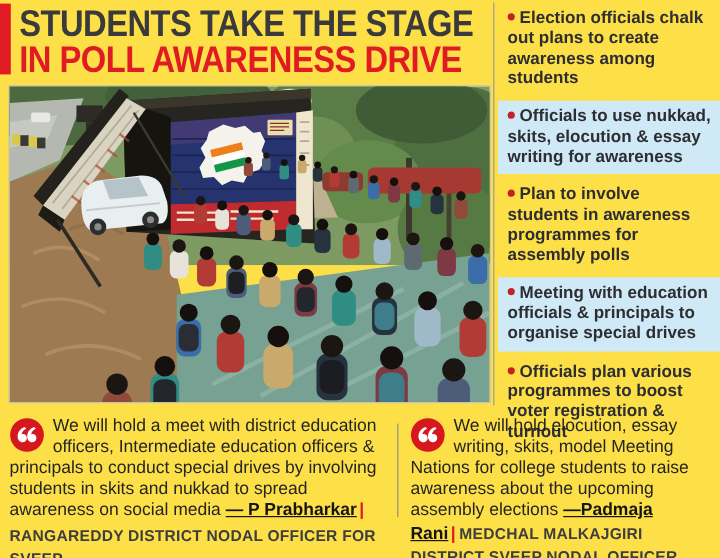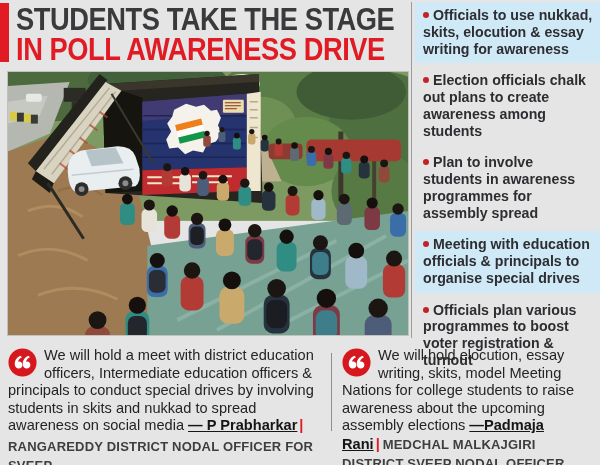--- a/index.html
+++ b/index.html
@@ -1,16 +1,16 @@
 <!DOCTYPE html>
 <html style="--accent-red: #e01b24; --bullet-red: #c42127; --highlight-blue: #cfe9f7;"><head>
 <meta charset="utf-8">
 <style>
   html,body{margin:0;padding:0;background:#fff;}
-  .page{position:relative;width:600px;height:465px;background:#e5e5e5;overflow:hidden;
+  .page{position:relative;width:600px;height:465px;background:#fde047;overflow:hidden;
         font-family:"Liberation Sans","DejaVu Sans",sans-serif;}
   
   .red-bar{position:absolute;left:0;top:3px;width:9px;height:59px;background:var(--accent-red);}
   .hl{position:absolute;left:16px;font-weight:800;white-space:nowrap;
       transform:scaleX(.88);transform-origin:left top;letter-spacing:-.5px;
       font-size:31px;line-height:1;}
   .hl1{top:4px;color:#3a3a3c;}
   .hl2{top:34px;color:var(--accent-red);}
   
   .photo{position:absolute;left:7px;top:71px;width:402px;height:265px;border:1px solid #c2c2bd;box-sizing:border-box;}
@@ -311,23 +311,23 @@
         </g>
         <g transform="translate(90,250) scale(1.25)">
           <rect x="-10" y="5" width="20" height="30" rx="7" fill="#8f4a3c"></rect>
           <circle cx="0" cy="0" r="7.2" fill="#1c1612"></circle>
         </g>
       </g>
   </svg>
 
   <div class="side-rule"></div>
   <aside class="sidebar">
+    <div class="bullet-item"><span class="dot"></span><span>Election officials chalk out plans to create awareness among students</span></div>
     <div class="bullet-item hl-blue"><span class="dot"></span><span>Officials to use nukkad, skits, elocution &amp; essay writing for awareness</span></div>
-    <div class="bullet-item"><span class="dot"></span><span>Election officials chalk out plans to create awareness among students</span></div>
-    <div class="bullet-item"><span class="dot"></span><span>Plan to involve students in awareness programmes for assembly spread</span></div>
+    <div class="bullet-item"><span class="dot"></span><span>Plan to involve students in awareness programmes for assembly polls</span></div>
     <div class="bullet-item hl-blue"><span class="dot"></span><span>Meeting with education officials &amp; principals to organise special drives</span></div>
     <div class="bullet-item"><span class="dot"></span><span>Officials plan various programmes to boost voter registration &amp; turnout</span></div>
   </aside>
 
   <div class="quotes">
     <div class="q-divider"></div>
 
     <article class="quote q0">
       <svg class="quote-icon" viewBox="0 0 32 32">
         <circle cx="16" cy="16" r="15.5" fill="#d6171e"></circle>

